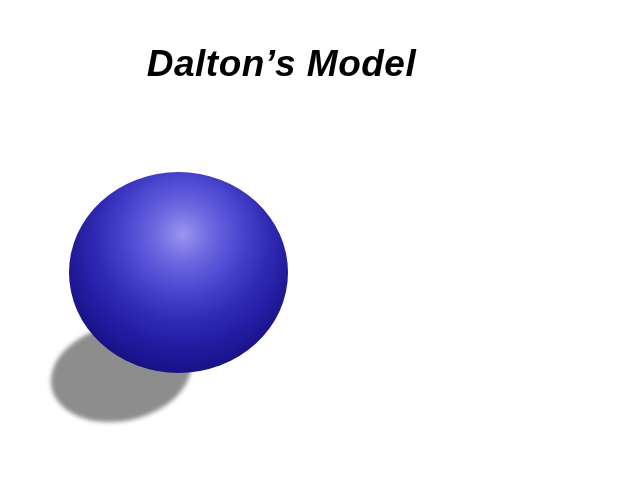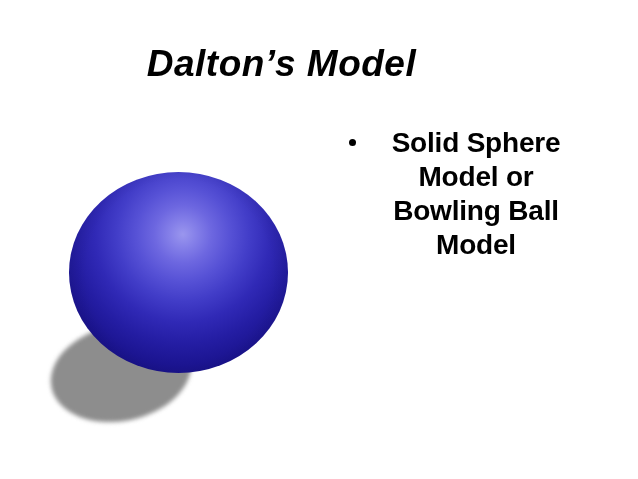--- a/index.html
+++ b/index.html
@@ -139,21 +139,17 @@
 
   <div class="slide-title">Dalton’s Model</div>
 
   <div class="illustration">
     <div class="sphere-shadow"></div>
     <div class="sphere"></div>
   </div>
 
   <div class="body-text">
 
-    <div class="bullet-block">
-      <span class="bullet-marker"></span>
-      <span class="bullet-text">Solid Sphere Model or Bowling Ball Model</span>
-    </div>
 
 
   </div>
 
 </div>
 
 </body></html>

